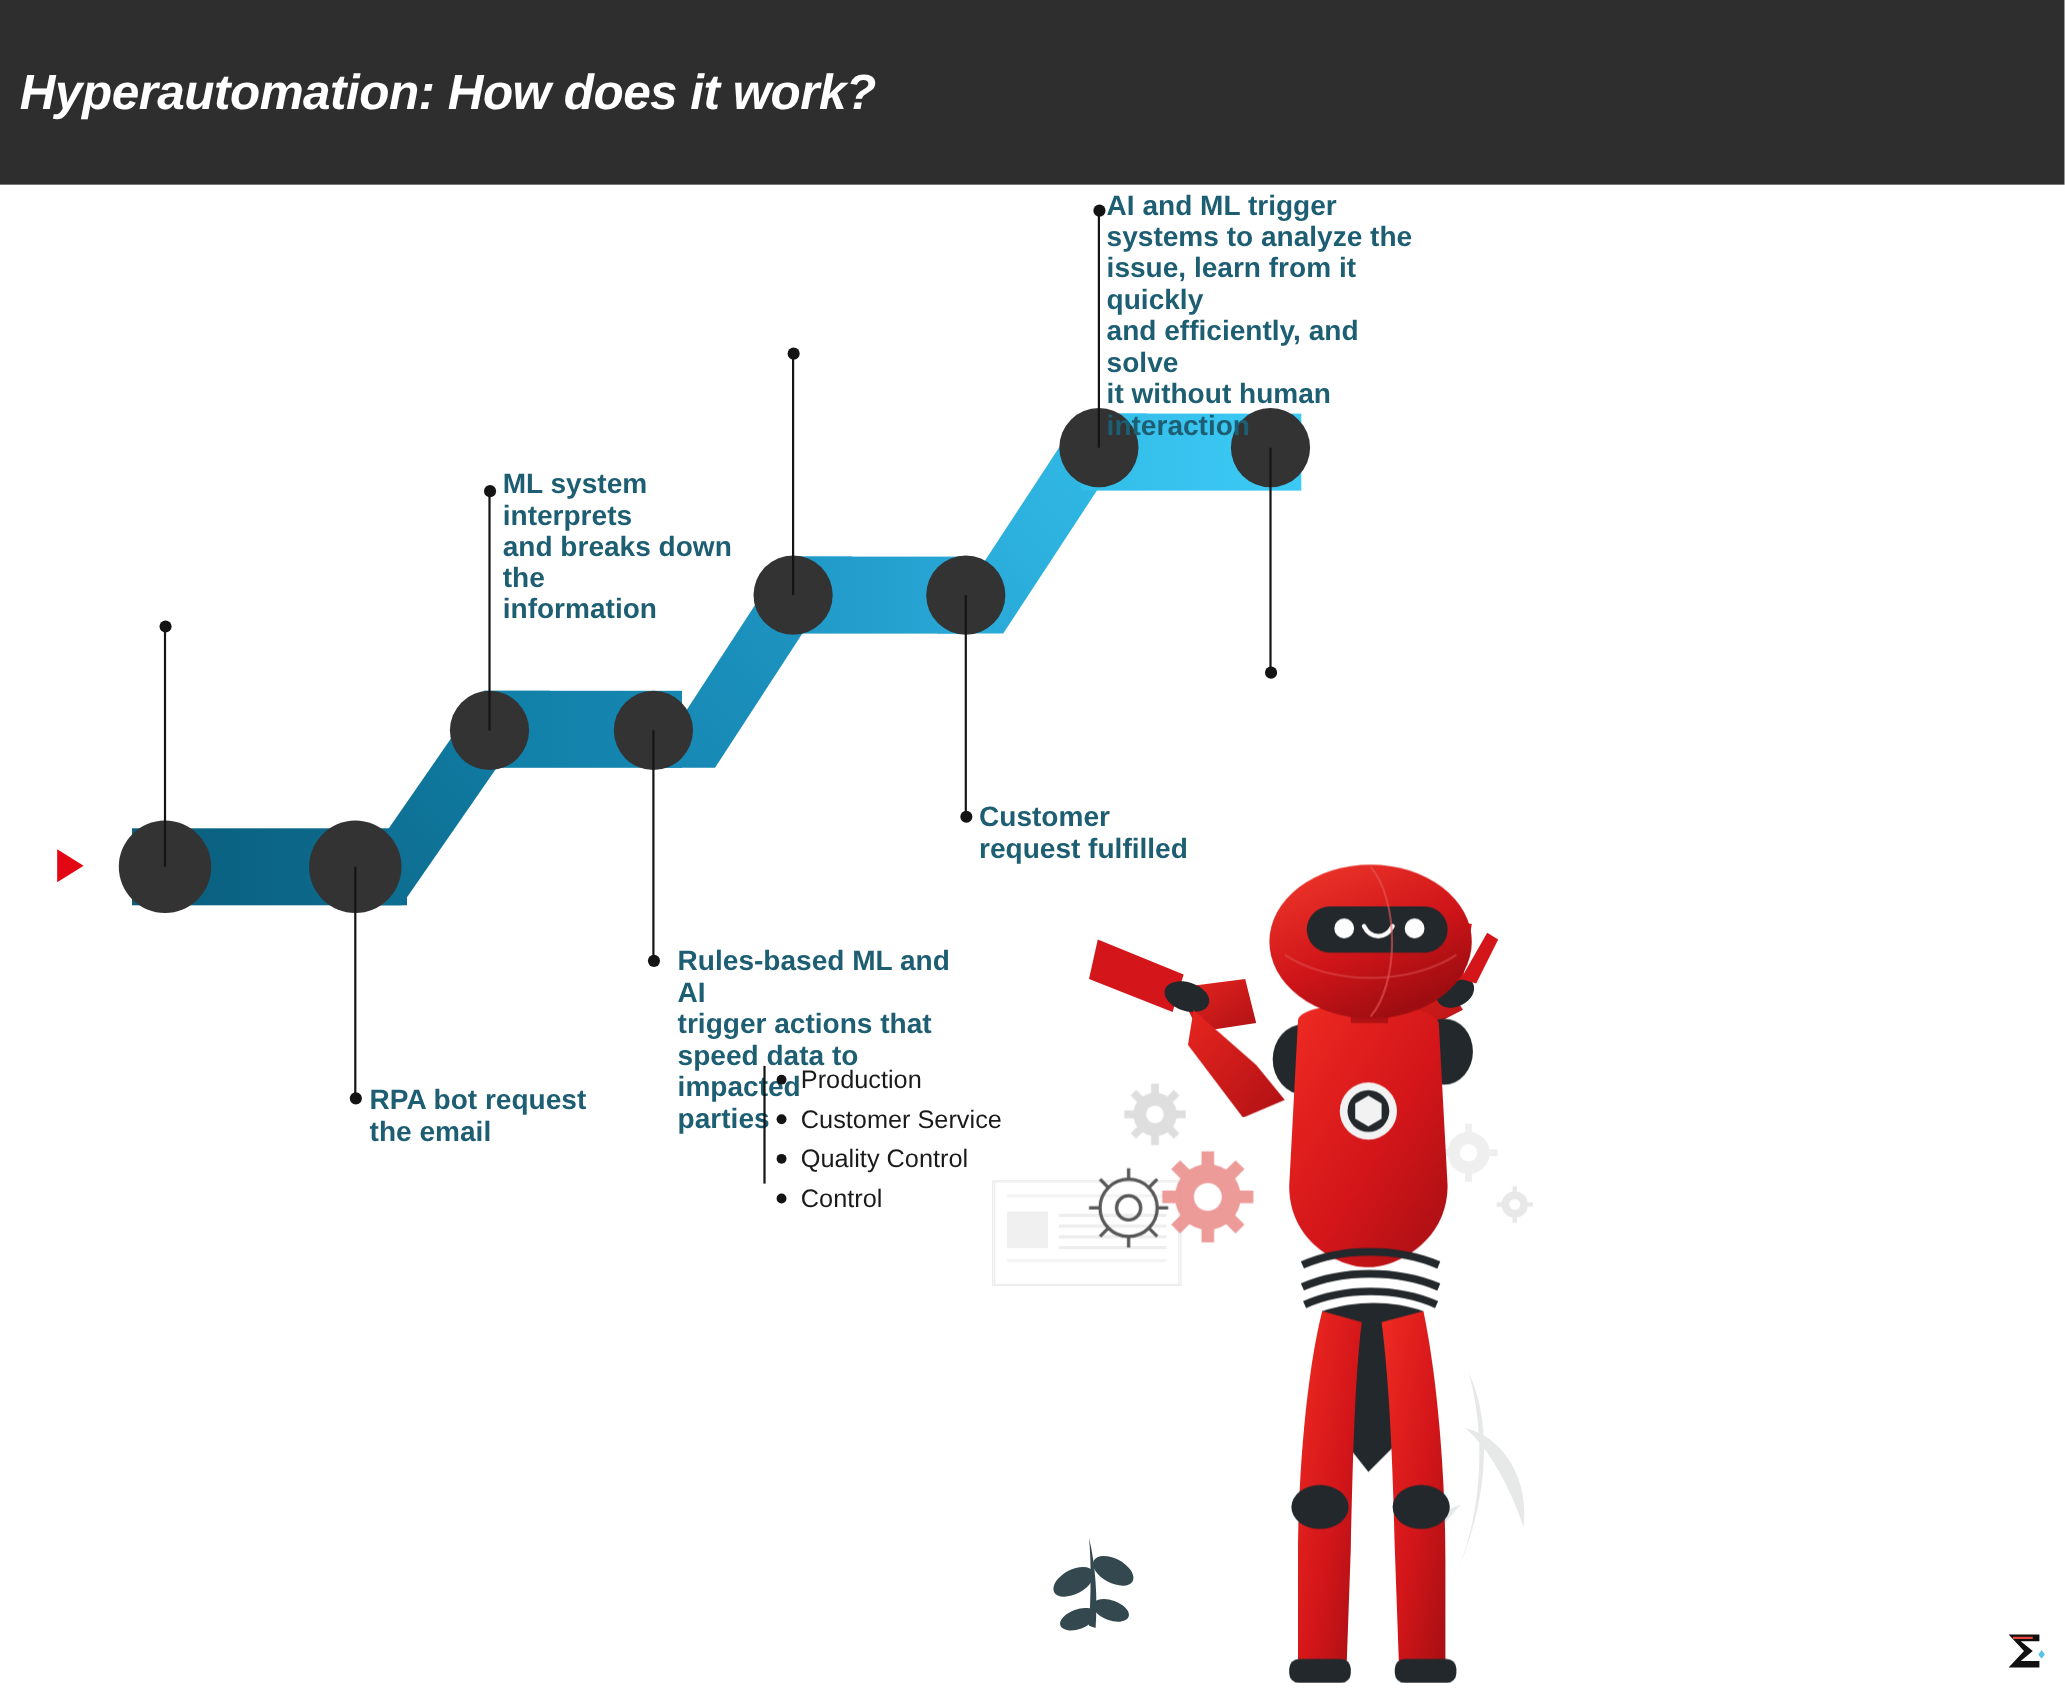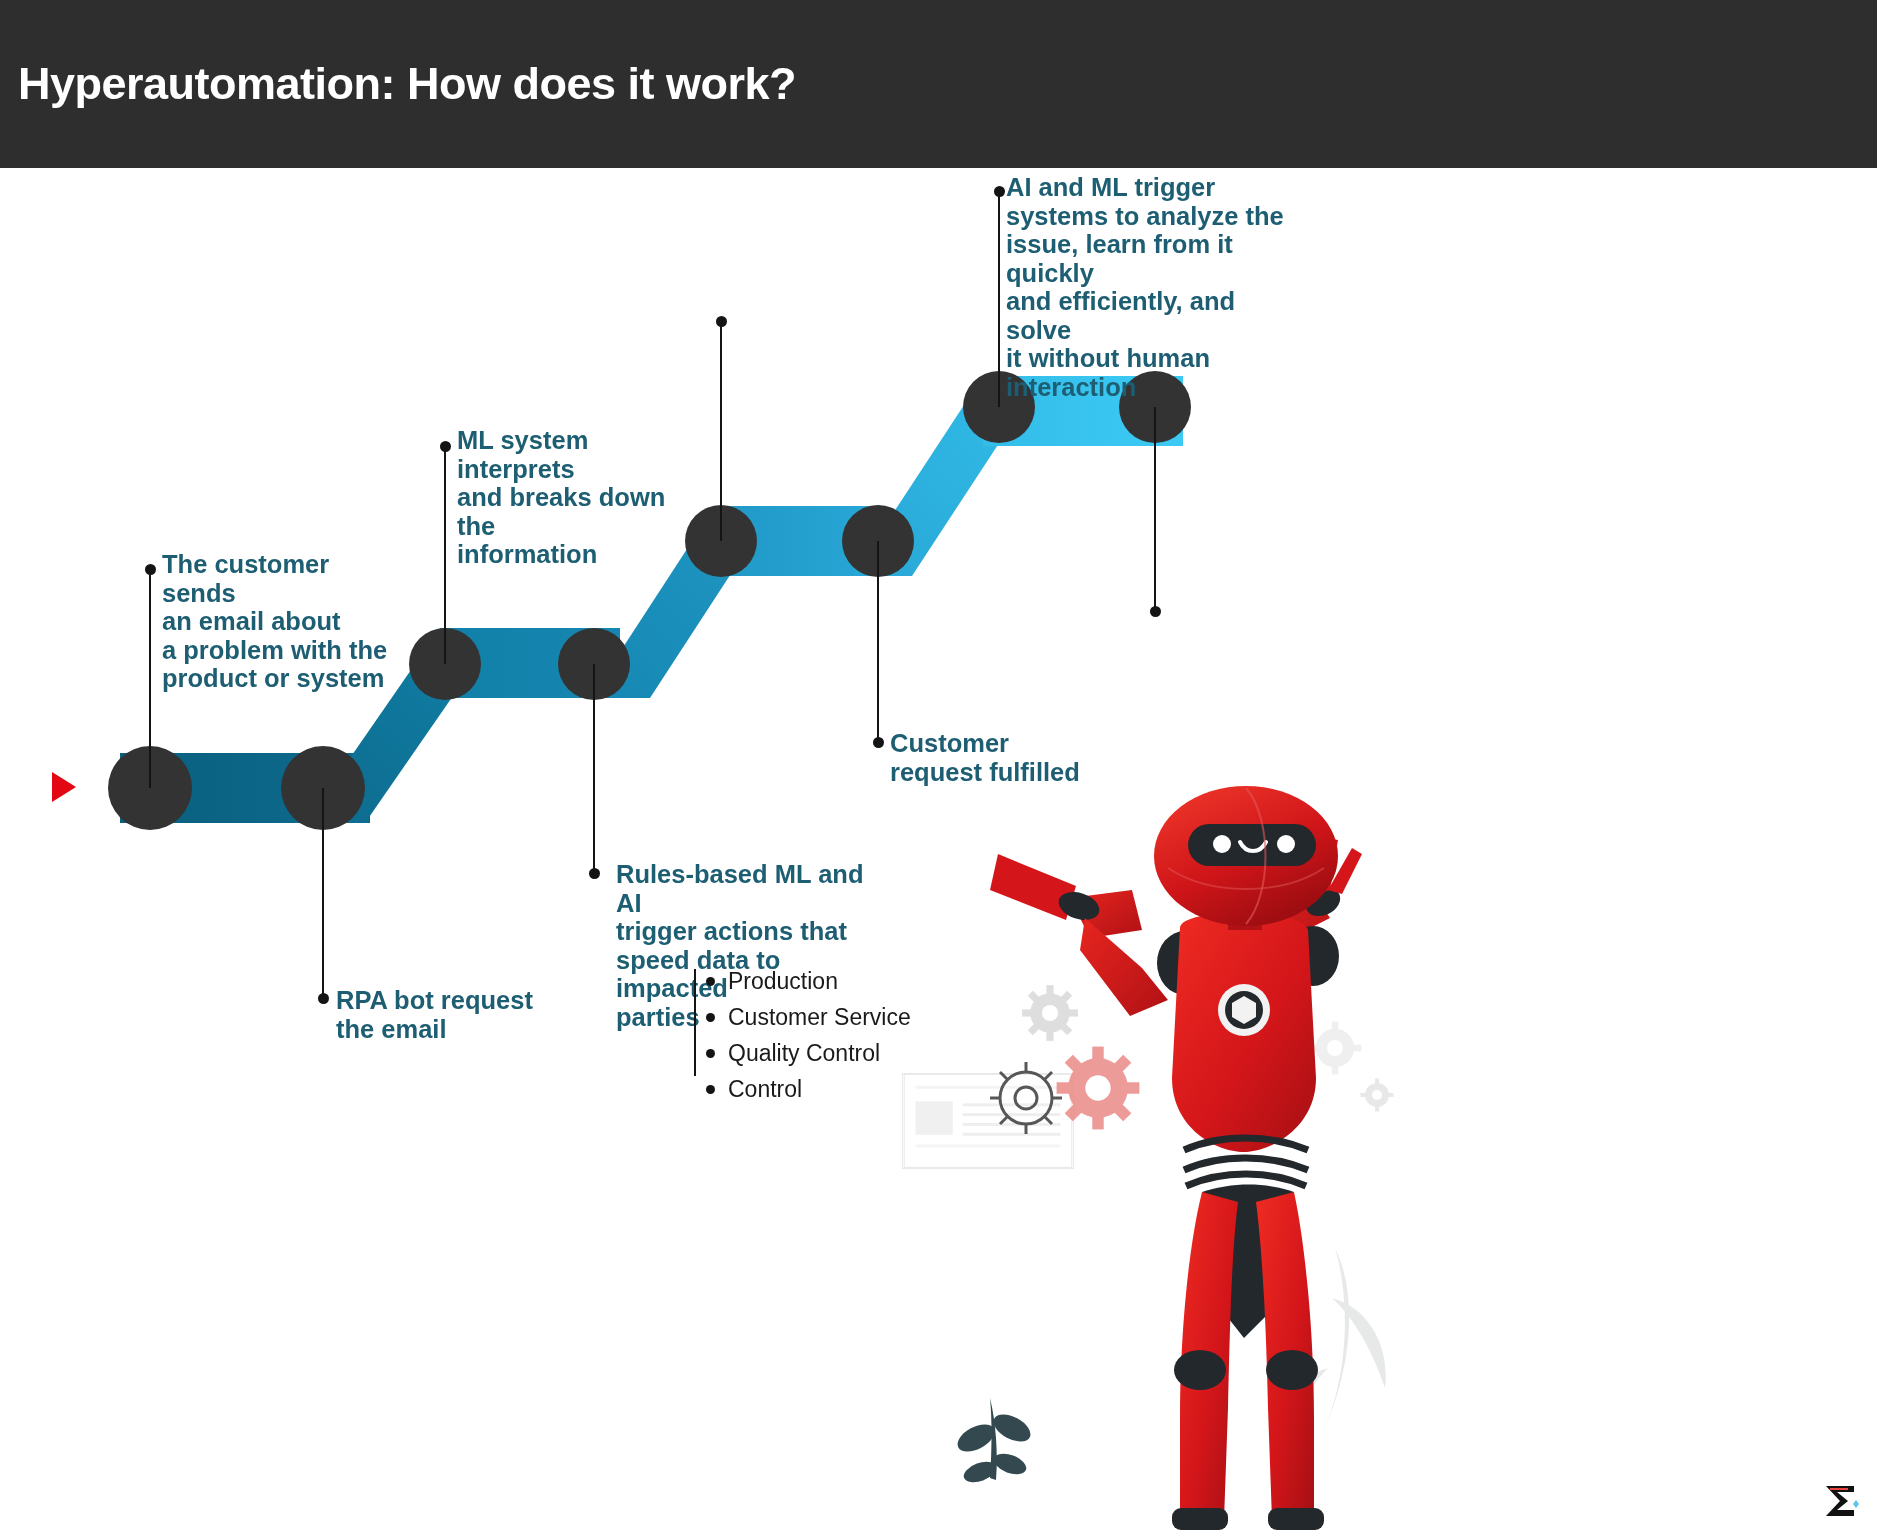--- a/index.html
+++ b/index.html
@@ -7,21 +7,21 @@
   body {
     font-family: "Liberation Sans", sans-serif;
     background:#ffffff;
     position:relative;
     overflow:hidden;
   }
   
   #header-bar{
     position:absolute; left:0; top:0; width:1877px; height:168px;
     background:#2e2e2e;
-    display:flex; align-items:center;
+    display:flex; align-items:center;font-style:italic;
   }
   #page-title{
     color:#ffffff;
     font-size:45px;
     font-weight:bold;
     letter-spacing:-0.5px;
     margin-left:18px;
   }
   
   #canvas{
@@ -156,24 +156,20 @@
 
   <div class="leader" style="left:877px; top:373px; height:201px;"></div>
   <div class="leader-dot" style="left:873px; top:569px;"></div>
 
   <div class="leader" style="left:998px; top:22px; height:217px;"></div>
   <div class="leader-dot" style="left:994px; top:18px;"></div>
 
   <div class="leader" style="left:1154px; top:239px; height:204px;"></div>
   <div class="leader-dot" style="left:1150px; top:438px;"></div>
 
-  <div class="label" style="left:162px; top:382px; width:240px;">The customer sends
-an email about
-a problem with the
-product or system</div>
 
   <div class="label" style="left:336px; top:818px; width:230px;">RPA bot request
 the email</div>
 
   <div class="label" style="left:446px; top:258px; width:250px;margin-left:11px;">ML system interprets
 and breaks down the
 information</div>
 
   <div class="label" style="left:616px; top:692px; width:270px;">Rules-based ML and AI
 trigger actions that

